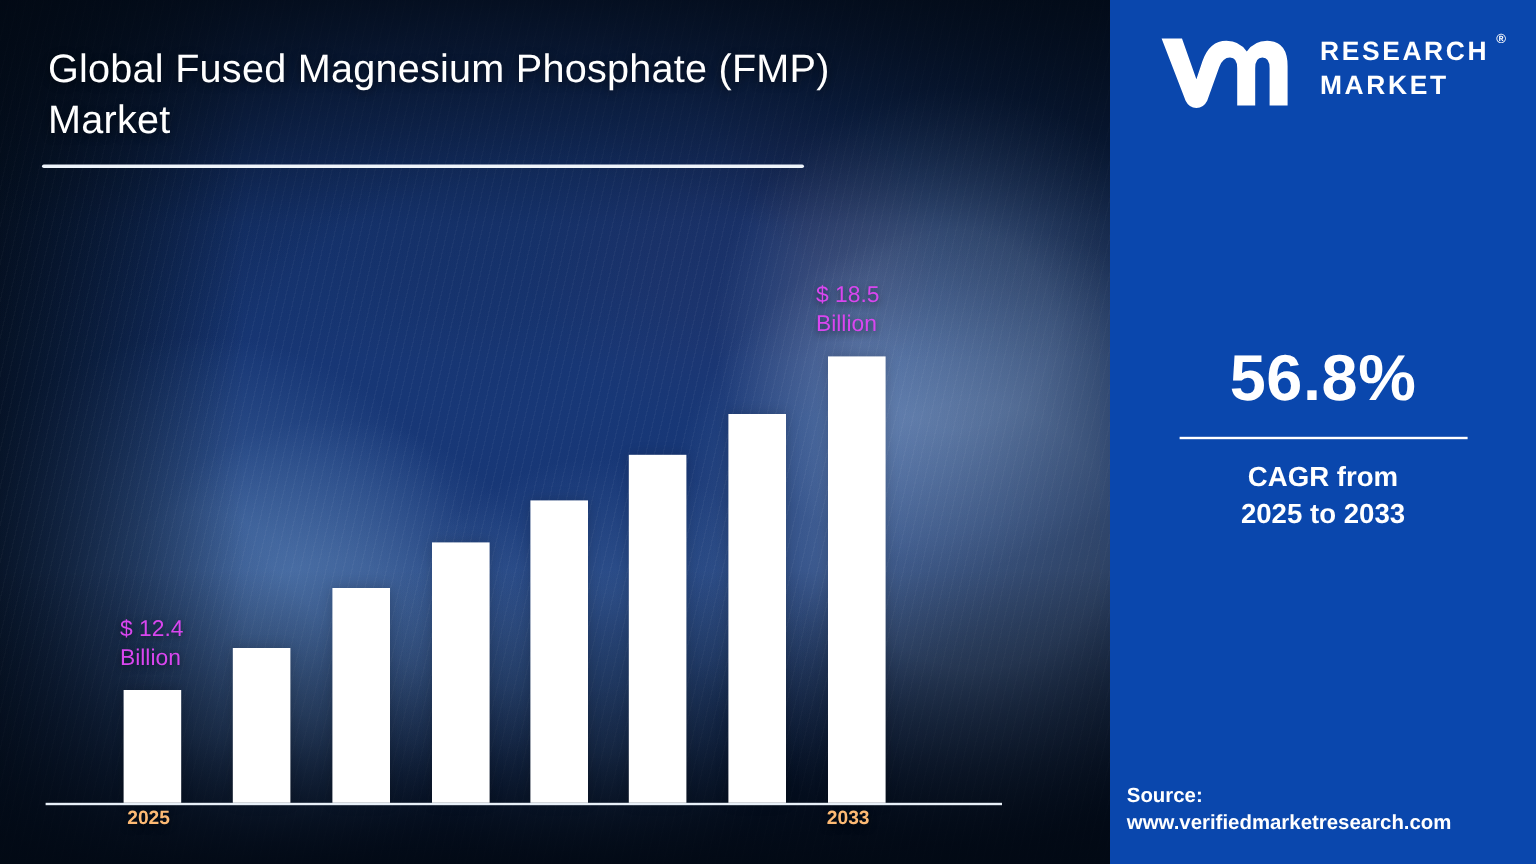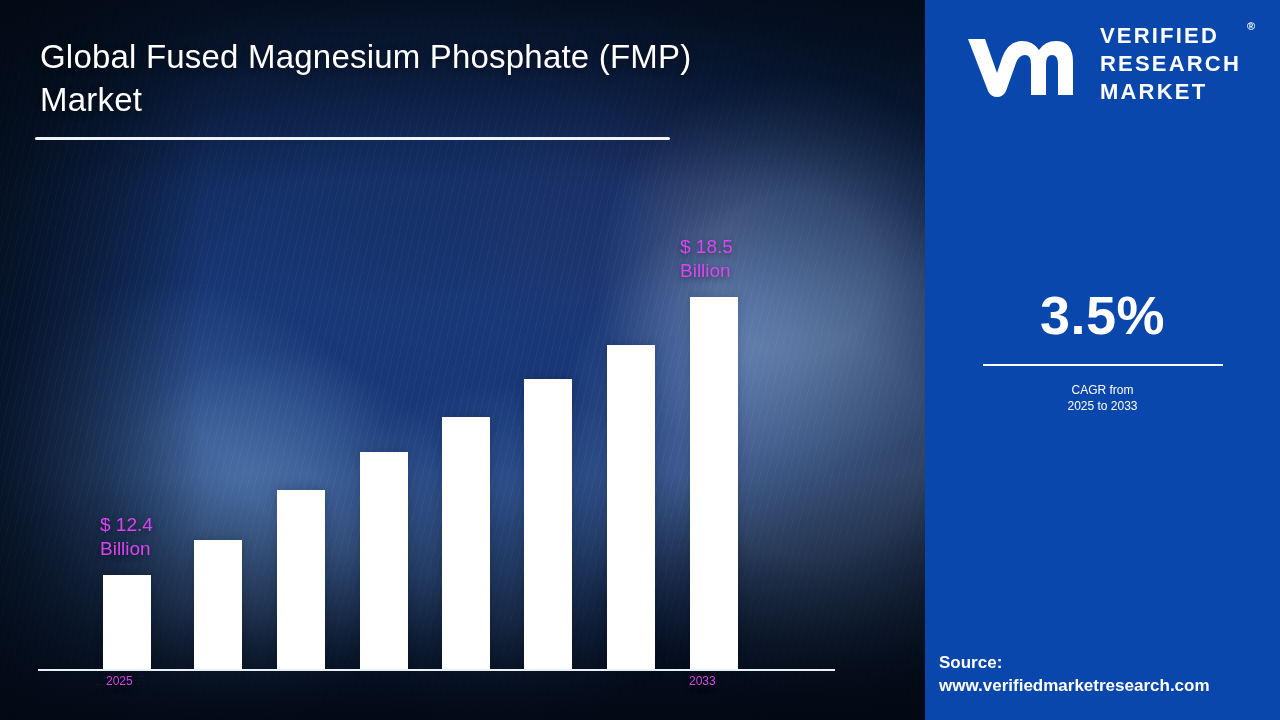--- a/index.html
+++ b/index.html
@@ -94,23 +94,23 @@
     color:#d946ef;
     font-size:19px;
     font-weight:400;
     line-height:1.26;
     white-space:pre-line;
     text-shadow:0 2px 6px rgba(0,0,0,.5);
   }
   .axis-tick-label {
     position:absolute;
     top:674px;
-    color:#d946ef;
-    font-size:12px;
-    font-weight:400;
+    color:#fdba74;
+    font-size:16px;
+    font-weight:700;
     text-shadow:0 2px 6px rgba(0,0,0,.5);
   }
 
   
   .right-panel {
     position:relative;
     width:355px; height:720px;
     background:#0a47ad;
     color:#ffffff;
     flex:none;
@@ -147,22 +147,22 @@
     font-weight:700;
     letter-spacing:.5px;
     line-height:1;
   }
   .cagr-rule {
     width:240px; height:2px;
     background:#ffffff;
     margin:22px auto 16px auto;
   }
   .cagr-caption {
-    font-size:12px;
-    font-weight:400;
+    font-size:23px;
+    font-weight:700;
     line-height:1.35;
     white-space:pre-line;
   }
 
   .source-block {
     position:absolute; left:14px; bottom:22px;
     width:330px;
   }
   .source-label {
     display:block;
@@ -221,29 +221,28 @@
       <span class="logo-mark">
         <svg viewBox="0 0 122 70" width="122" height="70" aria-hidden="true">
           <path d="M4 10 L24 62 Q27 68 33 68 Q39 68 42 62 L52 34
                    Q55 26 61 26 Q67 26 67 35 L67 66 L82 66 L82 35
                    Q82 26 88 26 Q94 26 94 35 L94 66 L109 66 L109 33
                    Q109 12 92 12 Q81 12 75 21 Q69 12 58 12
                    Q44 12 38 29 L33 44 L21 10 Z" fill="#ffffff"></path>
         </svg>
       </span>
       <span class="logo-words">
-        <span class="line">VERIFIED</span>
         <span class="line">RESEARCH</span>
         <span class="line">MARKET</span>
         <span class="logo-reg">®</span>
       </span>
     </div>
 
     <div class="cagr-block">
-      <div class="cagr-value">3.5%</div>
+      <div class="cagr-value">56.8%</div>
       <div class="cagr-rule"></div>
       <div class="cagr-caption">CAGR from
 2025 to 2033</div>
     </div>
 
     <div class="source-block">
       <span class="source-label">Source:</span>
       <span class="source-url">www.verifiedmarketresearch.com</span>
     </div>
   </div>

